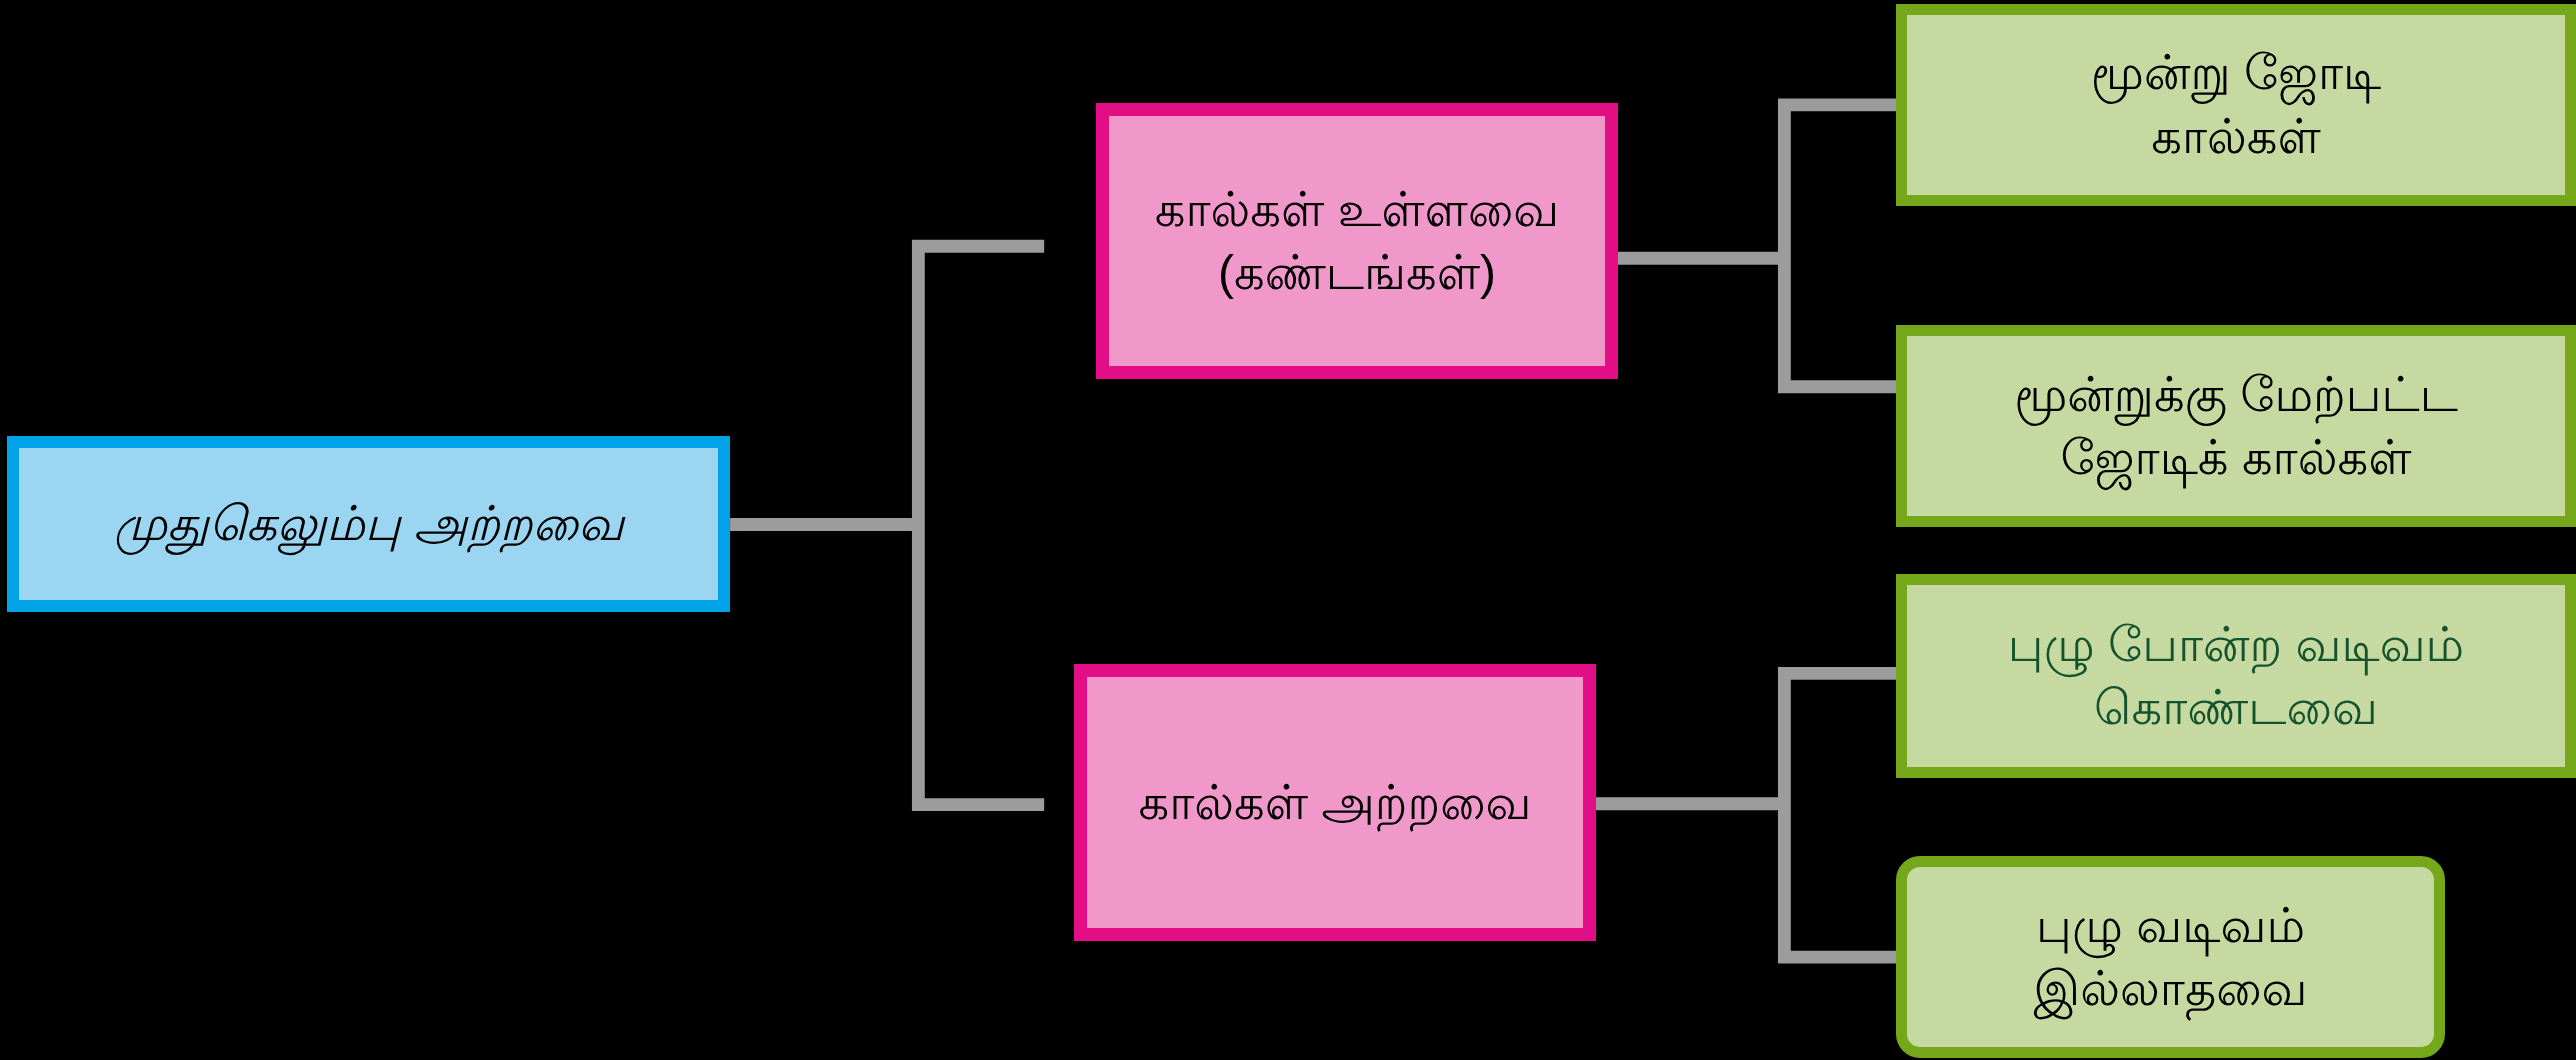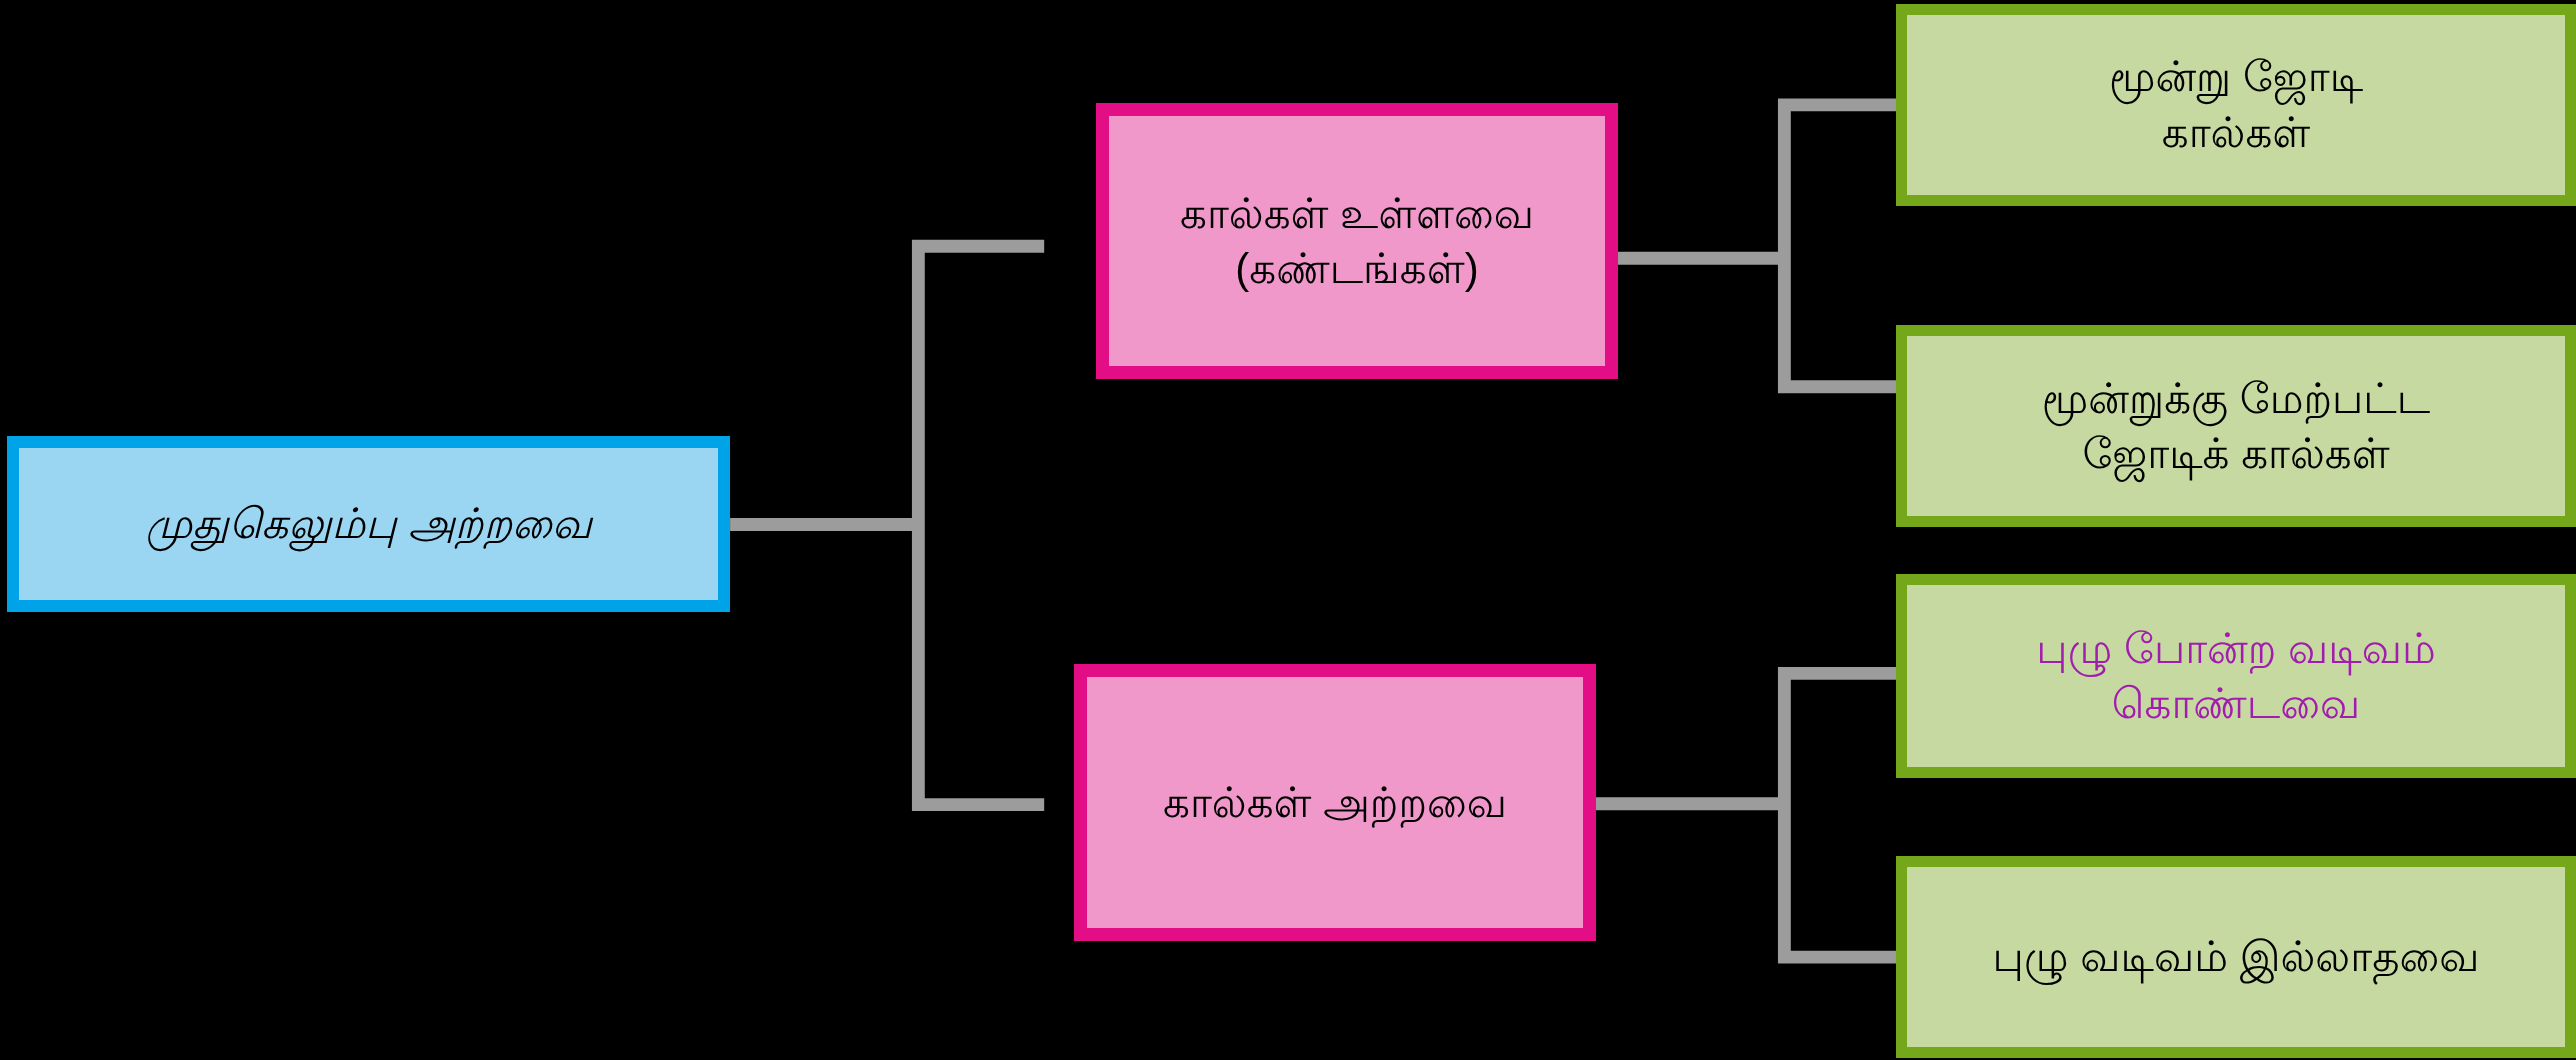--- a/index.html
+++ b/index.html
@@ -23,32 +23,32 @@
     stroke-width: 14px;
   }
   .node {
     position: absolute;
     box-sizing: border-box;
     display: flex;
     align-items: center;
     justify-content: center;
     text-align: center;
     color: #000;
-    font-size: 42px;
+    font-size: 48px;
     line-height: 1.32;
     white-space: pre-line;
     border-style: solid;
   }
   .node-root    { left: 7.3px;    top: 436px; width: 723px; height: 176px; border-width: 12px; }
   .node-branch1 { left: 1096px; top: 103px; width: 522px; height: 276px; border-width: 13px; }
   .node-branch2 { left: 1044px; top: 664px; width: 522px; height: 277px; border-width: 13px; margin-left: 30px; }
   .node-leaf1   { left: 1896px; top: 3.7px;   width: 680px; height: 202px; border-width: 11px; }
   .node-leaf2   { left: 1896px; top: 285px; width: 680px; height: 202px; border-width: 11px; }
   .node-leaf3   { left: 1896px; top: 574px; width: 680px; height: 204px; border-width: 11px; }
-  .node-leaf4   { left: 1896px; top: 856px; width: 680px; height: 202px; border-width: 11px; }
+  .node-leaf4   { left: 1896px; top: 856px; width: 549px; height: 202px; border-width: 11px; border-radius: 24px; }
 </style>
 </head>
 <body>
 
 <div class="canvas">
 
   <svg class="connectors" viewBox="0 0 2805 1155" xmlns="http://www.w3.org/2000/svg">
     <path d="M 795 571 H 1000" style="stroke: rgb(156, 156, 156);"></path>
     <path d="M 1137 268 H 1000 V 876 H 1137" style="stroke: rgb(156, 156, 156);"></path>
     <path d="M 1705 281 H 1943" style="stroke: rgb(156, 156, 156);"></path>
@@ -63,19 +63,19 @@
 (கண்டங்கள்)</div>
 
   <div class="node node-branch2" style="background-color: rgb(240, 152, 202); border-color: rgb(227, 13, 133); color: rgb(0, 0, 0);">கால்கள் அற்றவை</div>
 
   <div class="node node-leaf1" style="background-color: rgb(198, 217, 160); border-color: rgb(116, 168, 26); color: rgb(0, 0, 0);">மூன்று ஜோடி
 கால்கள்</div>
 
   <div class="node node-leaf2" style="background-color: rgb(198, 217, 160); border-color: rgb(116, 168, 26); color: rgb(0, 0, 0); margin-top: 40px;">மூன்றுக்கு மேற்பட்ட
 ஜோடிக் கால்கள்</div>
 
-  <div class="node node-leaf3" style="background-color: rgb(198, 217, 160); border-color: rgb(116, 168, 26); color: #a21caf;">புழு போன்ற வடிவம்
+  <div class="node node-leaf3" style="background-color: rgb(198, 217, 160); border-color: rgb(116, 168, 26); color: #14532d;">புழு போன்ற வடிவம்
 கொண்டவை</div>
 
   <div class="node node-leaf4" style="background-color: rgb(198, 217, 160); border-color: rgb(116, 168, 26); color: rgb(0, 0, 0);">புழு வடிவம் இல்லாதவை</div>
 
 </div>
 
 
 </body></html>

